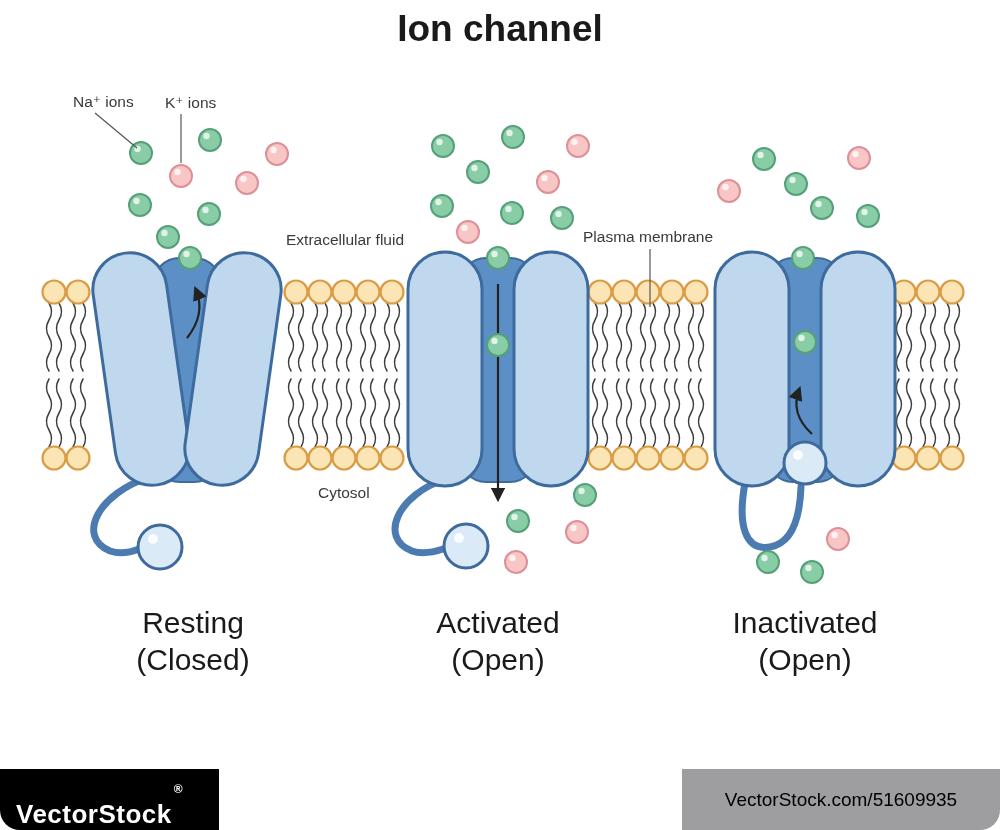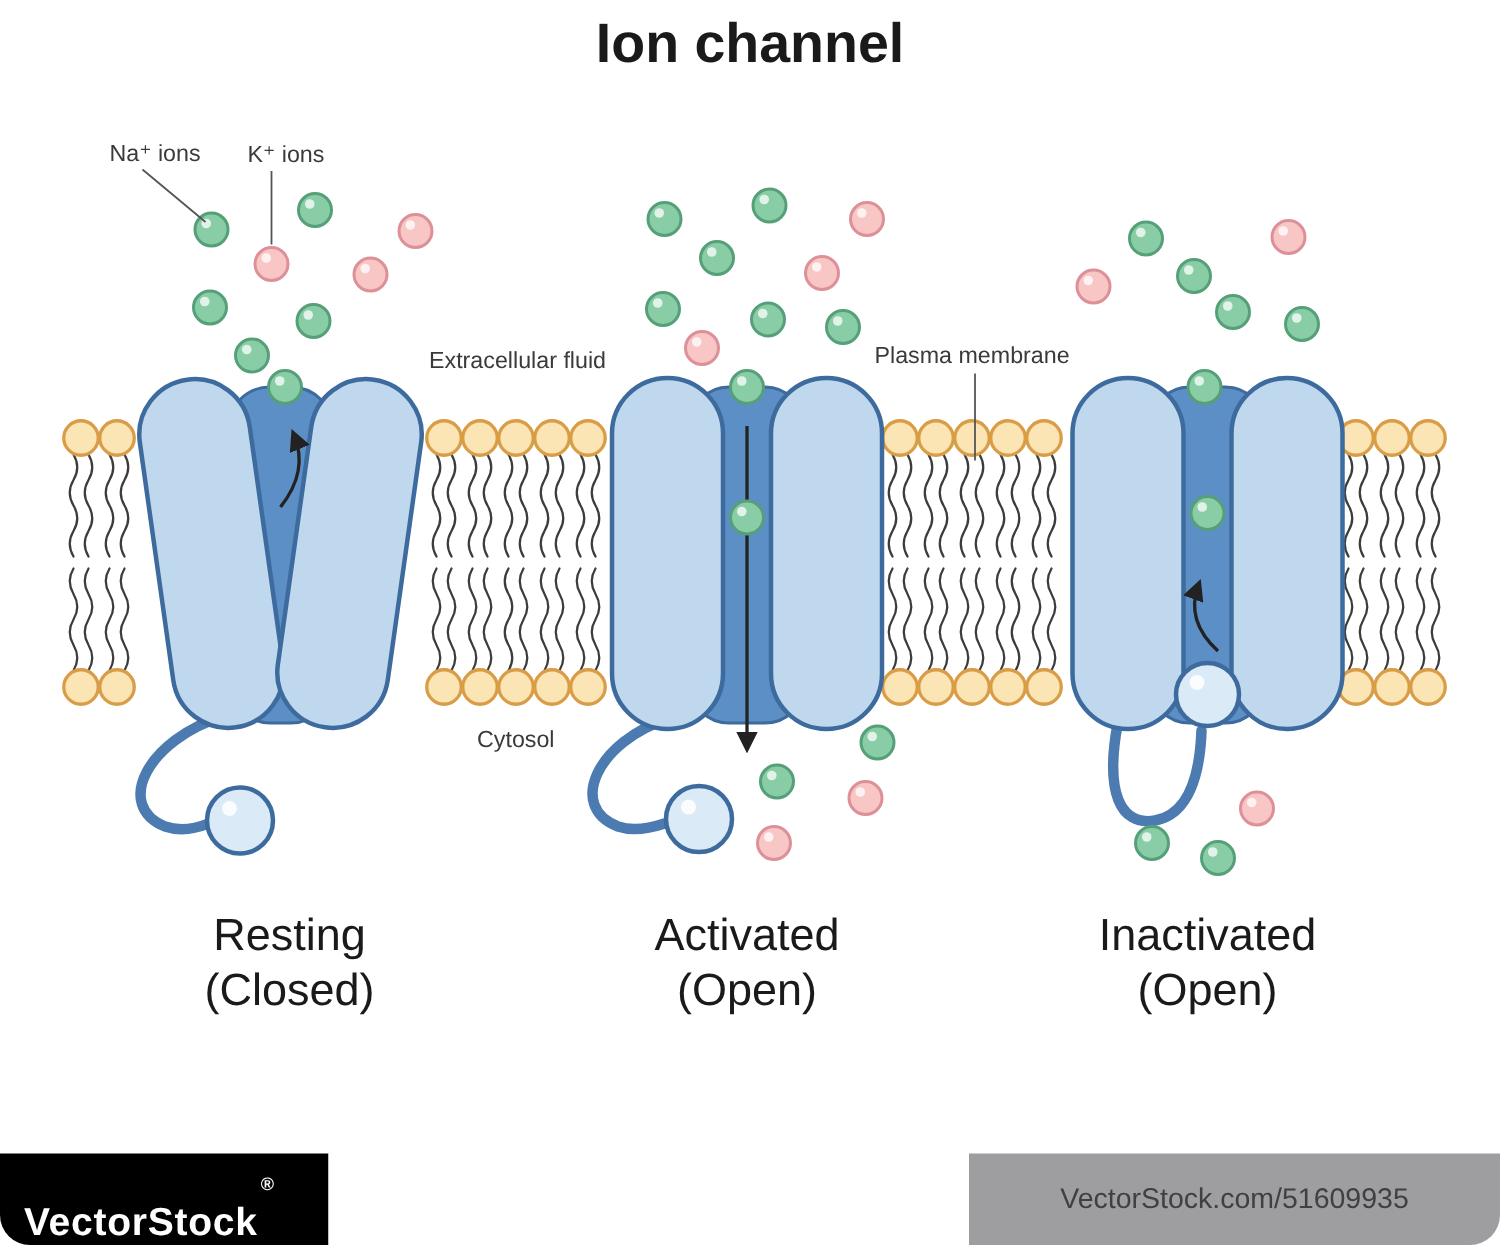--- a/index.html
+++ b/index.html
@@ -24,21 +24,21 @@
   .lbl { font-size: 15.5px; fill: var(--text-label); }
   .ptr { stroke: #555; stroke-width: 1.2; fill: none; }
   .state { font-size: 30px; fill: var(--text-dark); text-anchor: middle; }
 
   .wm { position: absolute; bottom: 0; left: 0; width: 100%; height: 61px; display: flex; }
   .wm-black { width: 219px; background: var(--watermark-black, #000); color: #fff;
               display: flex; align-items: flex-end; padding-left: 16px;
               font-size: 26px; font-weight: bold; letter-spacing: .5px; }
   .wm-black sup { font-size: 12px; margin-left: 2px; align-self: flex-start; margin-top: 13px; }
   .wm-spacer { flex: 1; background: #fff; }
-  .wm-gray { width: 354px; background: var(--watermark-gray, #9e9ea0); color: #404040;
+  .wm-gray { width: 318px; background: var(--watermark-gray, #9e9ea0); color: #000000;
              display: flex; align-items: center; justify-content: center; font-size: 19px; }
 </style>
 </head>
 <body>
 
 <div id="stage">
 
   <div id="title">Ion channel</div>
 
   <svg id="diagram" width="1000" height="770" viewBox="0 0 1000 770">

